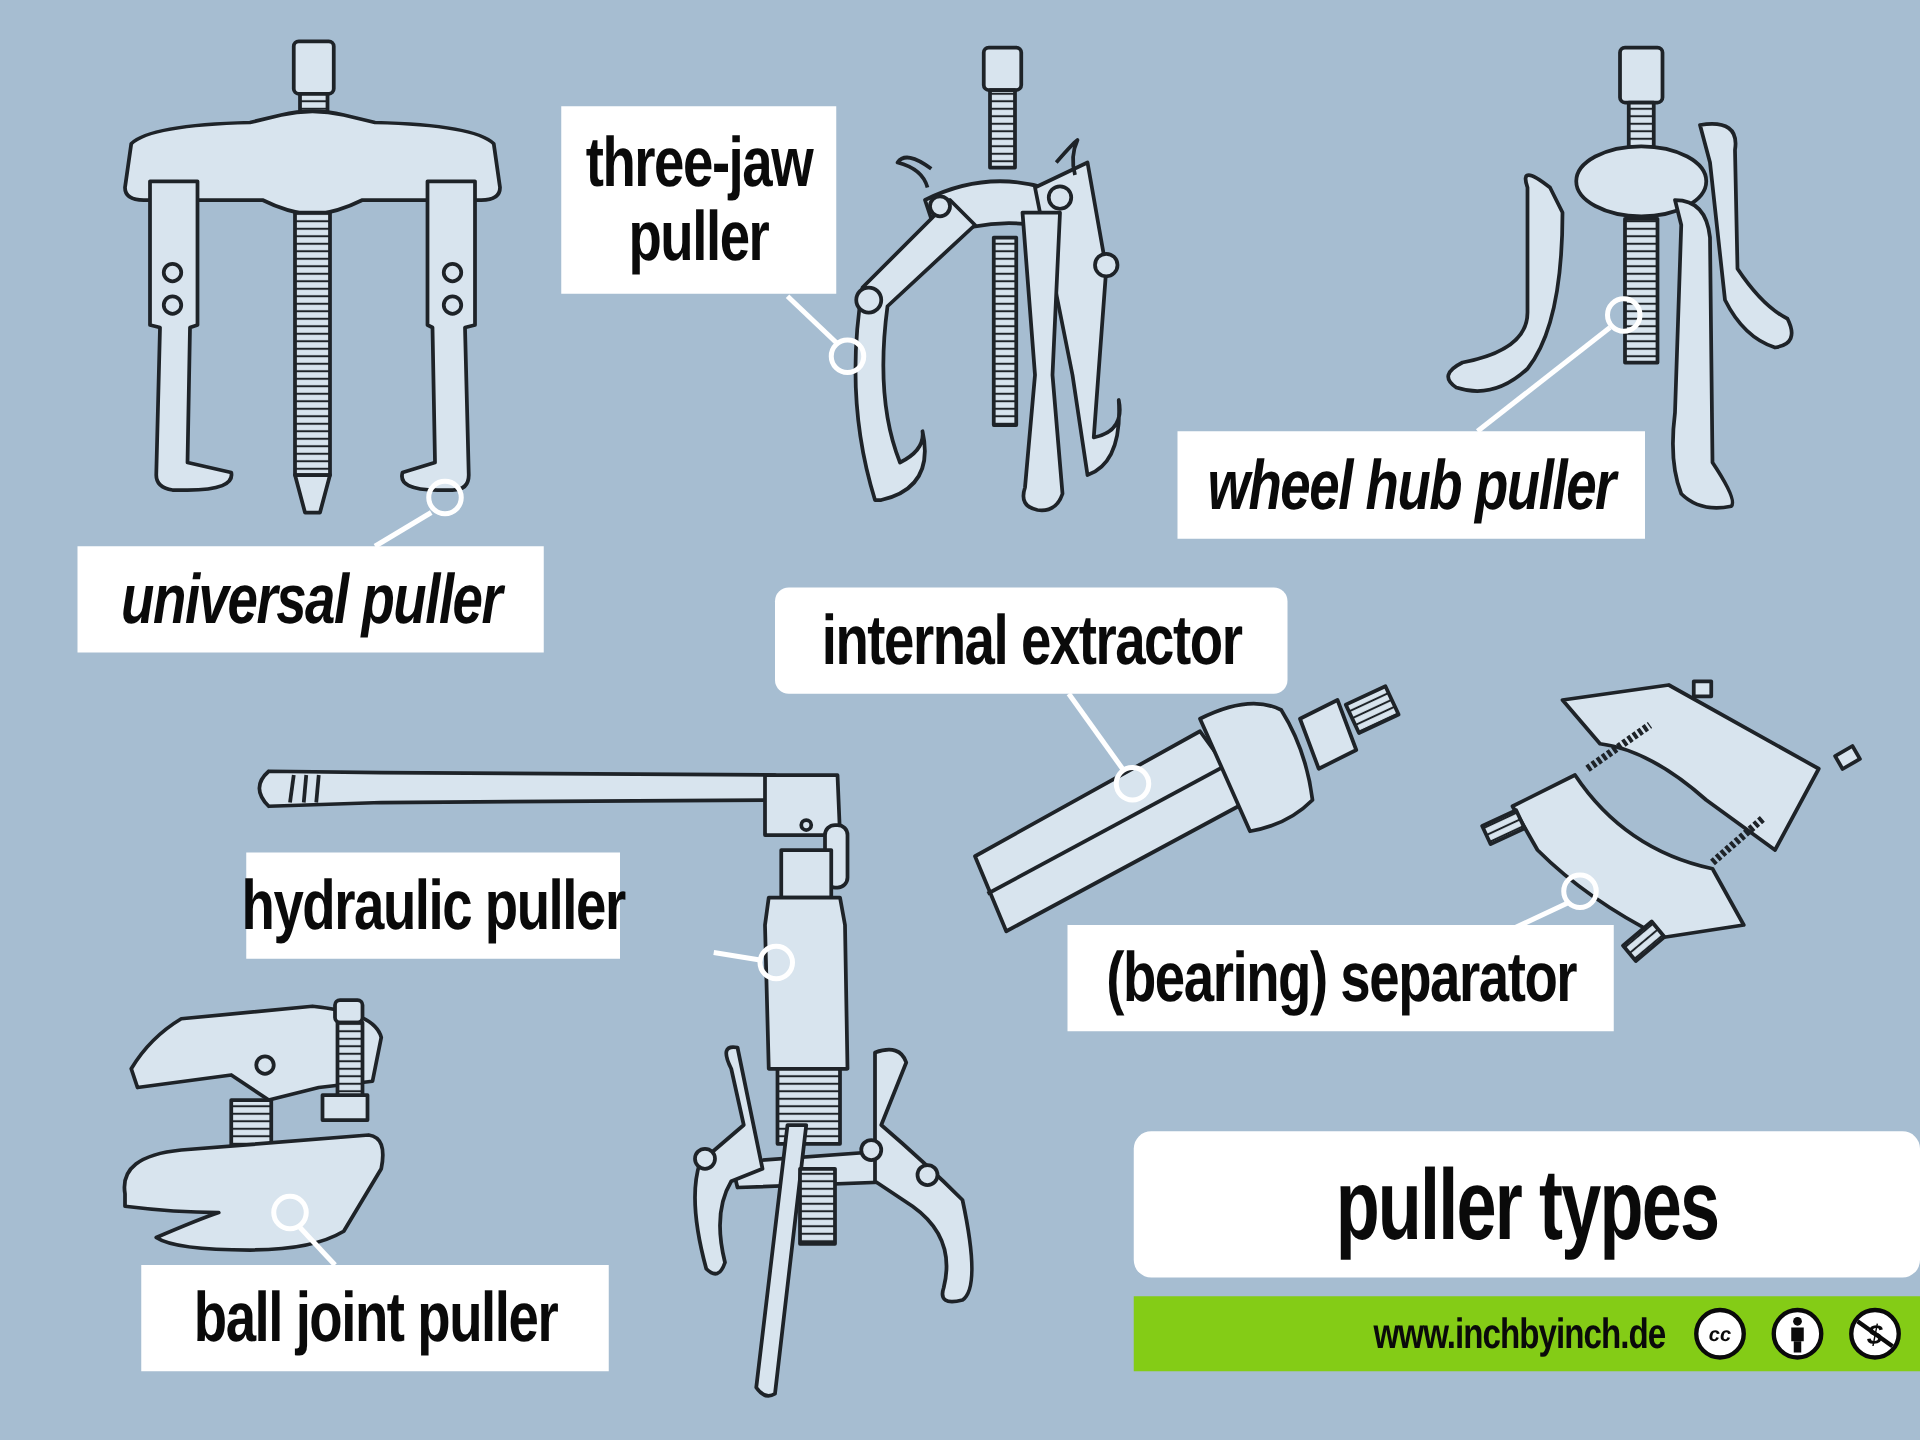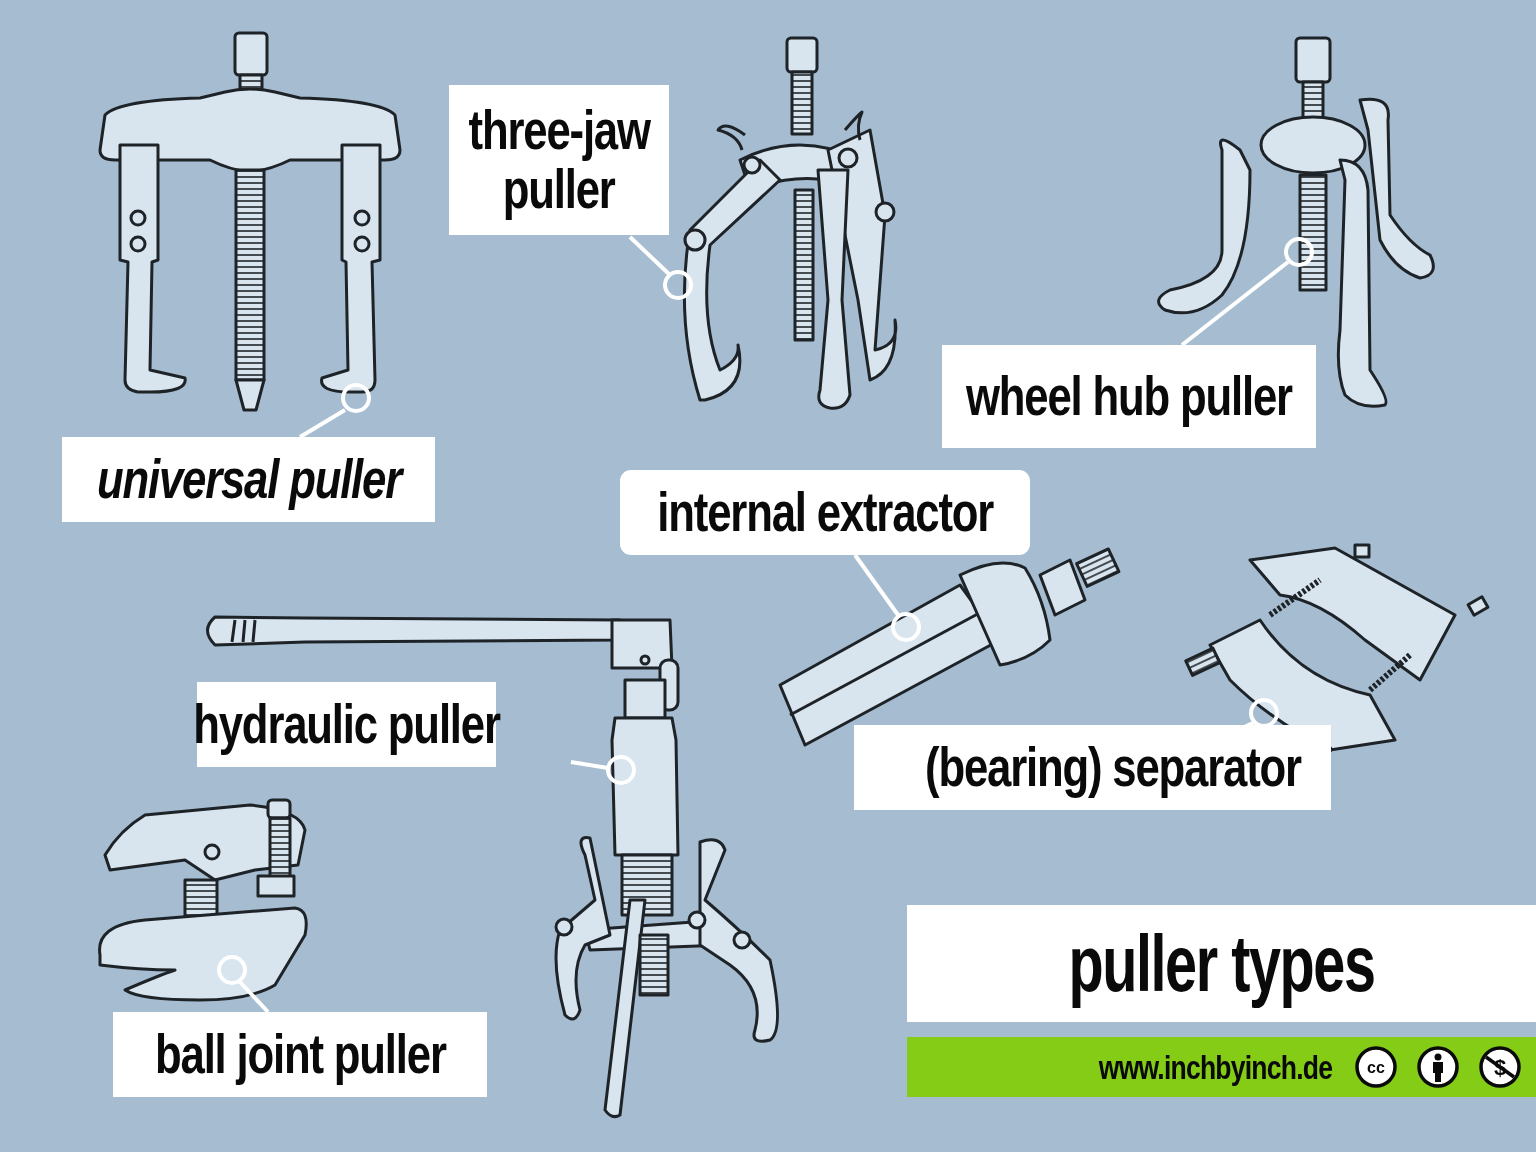--- a/index.html
+++ b/index.html
@@ -5,27 +5,27 @@
   html, body { margin:0; padding:0; }
   body { width:1536px; height:1152px; background:#A6BDD1; position:relative; overflow:hidden;
          font-family:"Liberation Sans", sans-serif; }
   .illus { position:absolute; left:0; top:0; width:1536px; height:1152px; }
   .label { position:absolute; background:#fff; color:#0a0a0a; font-family:"Liberation Sans", sans-serif;
            font-weight:bold; display:flex; align-items:center; justify-content:center;
            text-align:center; letter-spacing:-1.5px; transform-origin:center; }
   .label span { display:inline-block; transform:scaleX(0.78); white-space:nowrap; line-height:1.05; }
   .lbl-std { font-size:56px; }
   .title-box { position:absolute; left:907px; top:905px; width:629px; height:117px; background:#fff;
-               display:flex; align-items:center; justify-content:center; }
+               display:flex; align-items:center; justify-content:center;border-radius:14px; }
   .title-box span { font-weight:bold; font-size:80px; letter-spacing:-2px; transform:scaleX(0.72); display:inline-block; color:#0a0a0a; }
   .footer-box { position:absolute; left:907px; top:1037px; width:629px; height:60px; background:#84cc16;
                 display:flex; align-items:center; justify-content:flex-end; padding-right:14px; box-sizing:border-box; }
   .footer-box .url { font-weight:bold; font-size:34px; letter-spacing:-1px; transform:scaleX(0.78); transform-origin:right center;
                      display:inline-block; color:#0a0a0a; margin-right:22px; }
-  .lic { display:flex; gap:18px; }
+  .lic { display:flex; gap:18px;font-style:italic; }
   .lic svg { width:44px; height:44px; }
 </style>
 </head>
 <body>
 
 <svg class="illus" viewBox="0 0 1536 1152" xmlns="http://www.w3.org/2000/svg">
   <defs>
     <pattern id="thread" width="10" height="6" patternUnits="userSpaceOnUse">
       <rect width="10" height="6" fill="#D8E4EE"></rect>
       <line x1="0" y1="3" x2="10" y2="3" stroke="#1E2328" stroke-width="1.6"></line>
@@ -153,33 +153,33 @@
 
 <div class="label lbl-std" style="left:62px; top:437px; width:373px; height:85px;font-style:italic;">
   <span>universal puller</span>
 </div>
 
 <div class="label lbl-std" style="left:449px; top:85px; width:220px; height:150px; flex-direction:column;">
   <span>three-jaw</span>
   <span>puller</span>
 </div>
 
-<div class="label lbl-std" style="left:942px; top:345px; width:374px; height:103px;">
+<div class="label lbl-std" style="left:942px; top:345px; width:374px; height:86px;font-style:italic;">
   <span>wheel hub puller</span>
 </div>
 
 <div class="label lbl-std" style="left:620px; top:470px; width:410px; height:85px;border-radius:11px;">
   <span>internal extractor</span>
 </div>
 
 <div class="label lbl-std" style="left:197px; top:682px; width:299px; height:85px;">
   <span>hydraulic puller</span>
 </div>
 
-<div class="label lbl-std" style="left:854px; top:725px; width:437px; height:85px;padding-left:40px;">
+<div class="label lbl-std" style="left:854px; top:740px; width:437px; height:85px;">
   <span>(bearing) separator</span>
 </div>
 
 <div class="label lbl-std" style="left:113px; top:1012px; width:374px; height:85px;">
   <span>ball joint puller</span>
 </div>
 
 <div class="title-box">
   <span>puller types</span>
 </div>

